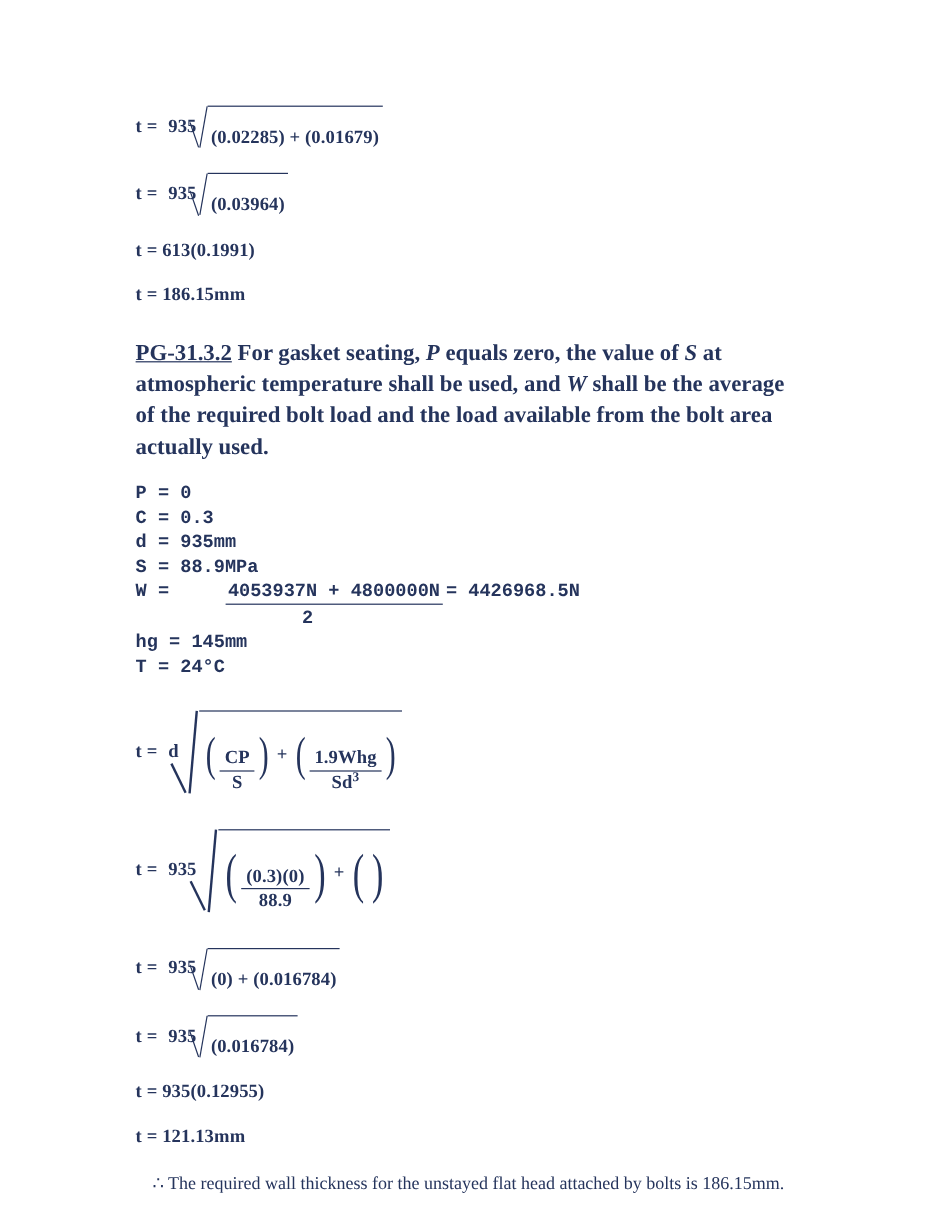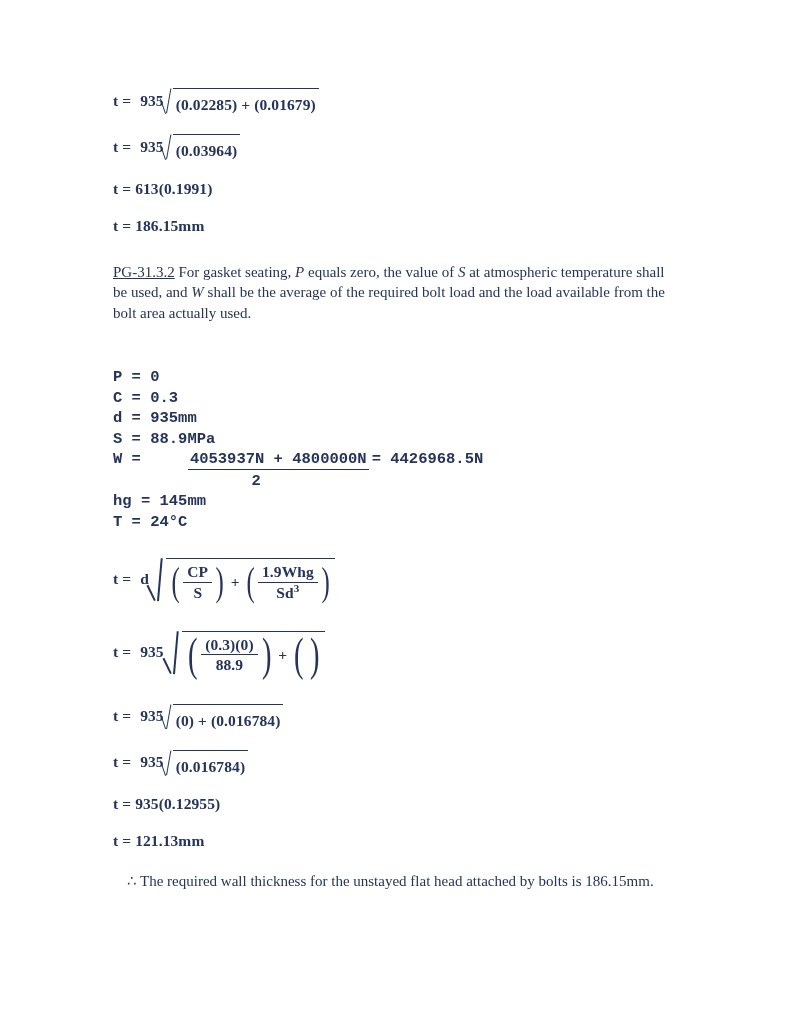--- a/index.html
+++ b/index.html
@@ -77,21 +77,21 @@
     left: 2.6px;
     bottom: 0;
     width: 1.4px;
     height: 100%;
     background: #25345c;
     transform: rotate(10deg);
     transform-origin: bottom left;
   }
   .radical > .body {
     border-top: 1.4px solid #25345c;
-    padding: 8px 3px 0 3px;
+    padding: 18px 3px 0 3px;
     display: flex;
     align-items: center;
   }
 
   
   .radical.tall > .sign { width: 13px; flex: 0 0 13px; }
   .radical.tall > .sign::before {
     left: 1px; width: 1.6px; height: 40%;
     transform: rotate(-26deg);
   }
@@ -106,20 +106,21 @@
     display: inline-flex;
     flex-direction: column;
     align-items: center;
     vertical-align: middle;
     line-height: 1.12;
     margin: 0 1px;
   }
   .frac > .num {
     padding: 0 4px 1px 4px;
     border-bottom: 1.4px solid #25345c;
+    margin-top: 26px;
   }
   .frac > .den {
     padding: 1px 4px 0 4px;
   }
 
   
   .paren {
     display: inline-flex;
     align-items: center;
     font-size: 15.5px;
@@ -139,24 +140,24 @@
     font-weight: 700;
   }
   sup.exp {
     font-size: 0.72em;
     vertical-align: super;
     line-height: 0;
   }
 
   
   .para {
-    font-size: 15px;
-    font-weight: 400;
+    font-size: 19px;
+    font-weight: 700;
     line-height: 1.36;
-    margin: 0 0 36px 0;
+    margin: 0 0 8px 0;
     width: 556px;
   }
   .para .ital { font-style: italic; }
   .para .uline { text-decoration: underline; }
 
   
   .varlist {
     font-size: 15.5px;
     font-weight: 700;
     line-height: 1.32;

